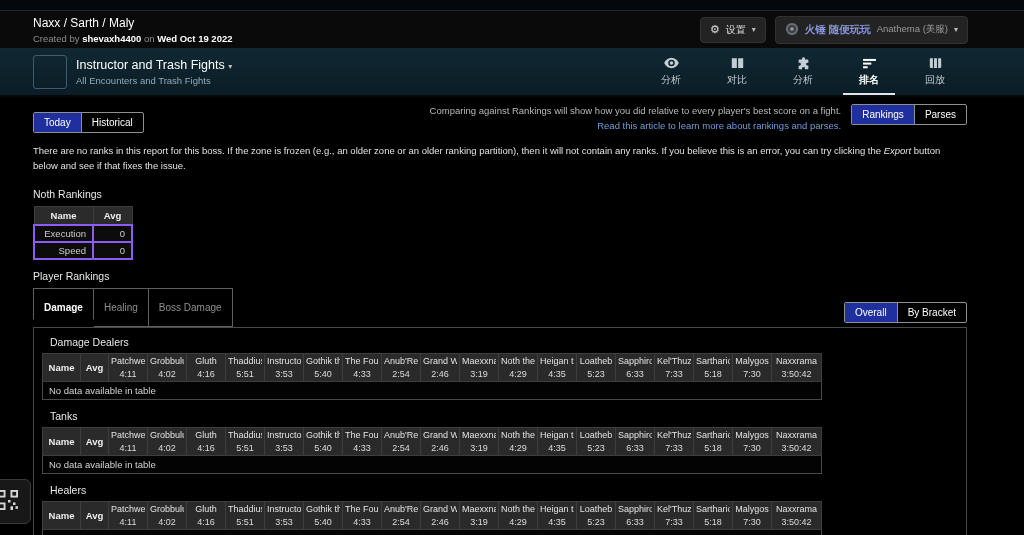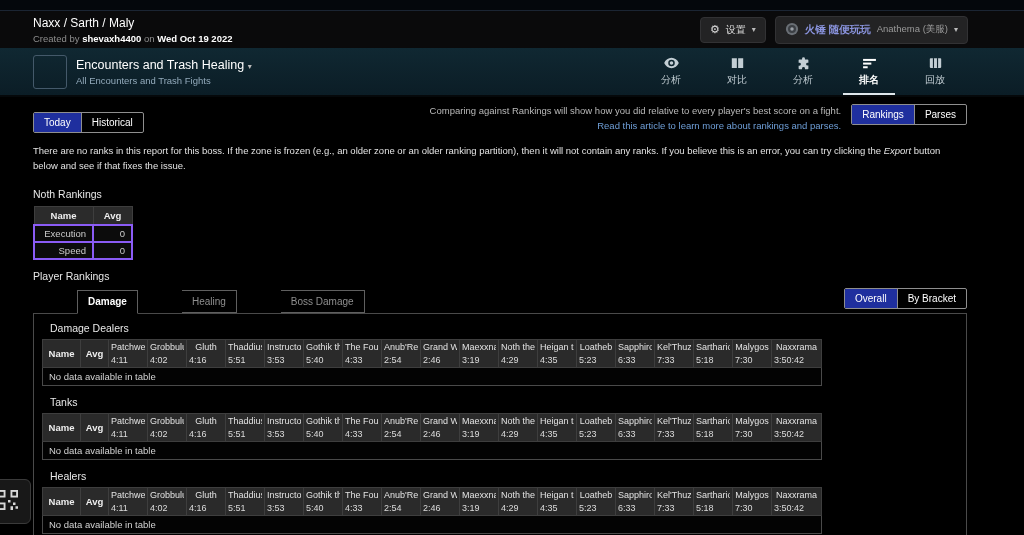--- a/index.html
+++ b/index.html
@@ -44,32 +44,32 @@
   .note-text a{color:#6f9fd8;text-decoration:none;cursor:pointer;}
   .notice{margin-top:11px;font-size:9.5px;line-height:1.55;color:#e2e2e2;}
   .notice i{font-style:italic;}
   .section-label{font-size:10.5px;color:#e8e8e8;}
   .guild-title{margin-top:14px;}
   table.mini{border-collapse:collapse;margin-top:6px;}
   .mini th{background:#2b2b2b;border:1px solid #3e3e3e;font-size:9.5px;color:#eee;font-weight:bold;padding:3px 6px;}
   .mini td{background:#0c0c0c;border:2px solid #8b5cf6;font-size:9.5px;color:#ccc;text-align:right;padding:2px 6px;}
   .pr-title{margin-top:10px;}
   .tabs-row{margin-top:6px;display:flex;justify-content:space-between;align-items:flex-end;}
-  .mtab{display:inline-block;font-size:10px;padding:5px 10px;border:1px solid #5f5f5f;border-left:none;color:#8f8f8f;cursor:pointer;background:#000;position:relative;z-index:2;margin-left:44px;}
+  .mtab{display:inline-block;font-size:10px;padding:13px 10px;border:1px solid #5f5f5f;border-left:none;color:#8f8f8f;cursor:pointer;background:#000;position:relative;z-index:2;}
   .mtab:first-child{border-left:1px solid #5f5f5f;}
   .mtab.active{color:#fff;font-weight:bold;border-bottom-color:#000;margin-bottom:-1px;padding-bottom:6px;}
   .view-group{margin-bottom:4px;}
   .rank-container{border:1px solid #4a4a4a;padding:8px 8px 10px 8px;}
   .section + .section{margin-top:10px;}
   .section .section-label{margin-bottom:5px;padding-left:8px;}
   table.boss{border-collapse:collapse;table-layout:fixed;width:779px;}
   .boss th{background:#2a2a2a;border:1px solid #3e3e3e;padding:2px 2px;font-weight:normal;vertical-align:middle;}
   .boss th.txt{font-size:9.5px;color:#eee;font-weight:bold;text-align:center;}
   .bname{font-size:9px;color:#e3e3e3;white-space:nowrap;overflow:hidden;text-align:center;}
-  .btime{font-size:9px;color:#dcdcdc;margin-top:3px;text-align:left;}
+  .btime{font-size:9px;color:#dcdcdc;margin-top:3px;text-align:center;}
   td.empty{border:1px solid #4a4a4a;background:#030303;color:#d5d5d5;font-size:9.5px;padding:3px 6px;text-align:left;}
   .qr-widget{position:absolute;left:-15px;top:479px;width:44px;height:43px;background:#181818;border:1px solid #3a3a3a;border-radius:6px;display:flex;align-items:center;justify-content:center;z-index:5;}
 </style>
 </head>
 <body>
 
 <div class="topstrip"></div>
 
 <div class="appheader">
   <div class="report-meta">
@@ -98,21 +98,21 @@
       <span class="caret">▾</span>
     </div>
   </div>
 </div>
 
 <div class="navbar">
   <div class="navleft">
     <div class="boss-icon"></div>
     <div>
       <div class="nav-title">
-        <span>Encounters and Trash Healing</span>
+        <span>Instructor and Trash Fights</span>
         <span class="caret">▾</span>
       </div>
       <div class="nav-sub">All Encounters and Trash Fights</div>
     </div>
   </div>
   <div class="navtabs">
       <div class="nav-tab">
         <span class="nticon">
           <svg width="15" height="12" viewBox="0 0 16 12">
             <path fill="currentColor" d="M8 .5C4.6.5 1.6 2.8.2 6c1.4 3.2 4.4 5.5 7.8 5.5S14.4 9.2 15.8 6C14.4 2.8 11.4.5 8 .5zm0 9A3.5 3.5 0 1 1 8 2.5a3.5 3.5 0 0 1 0 7z"></path>

